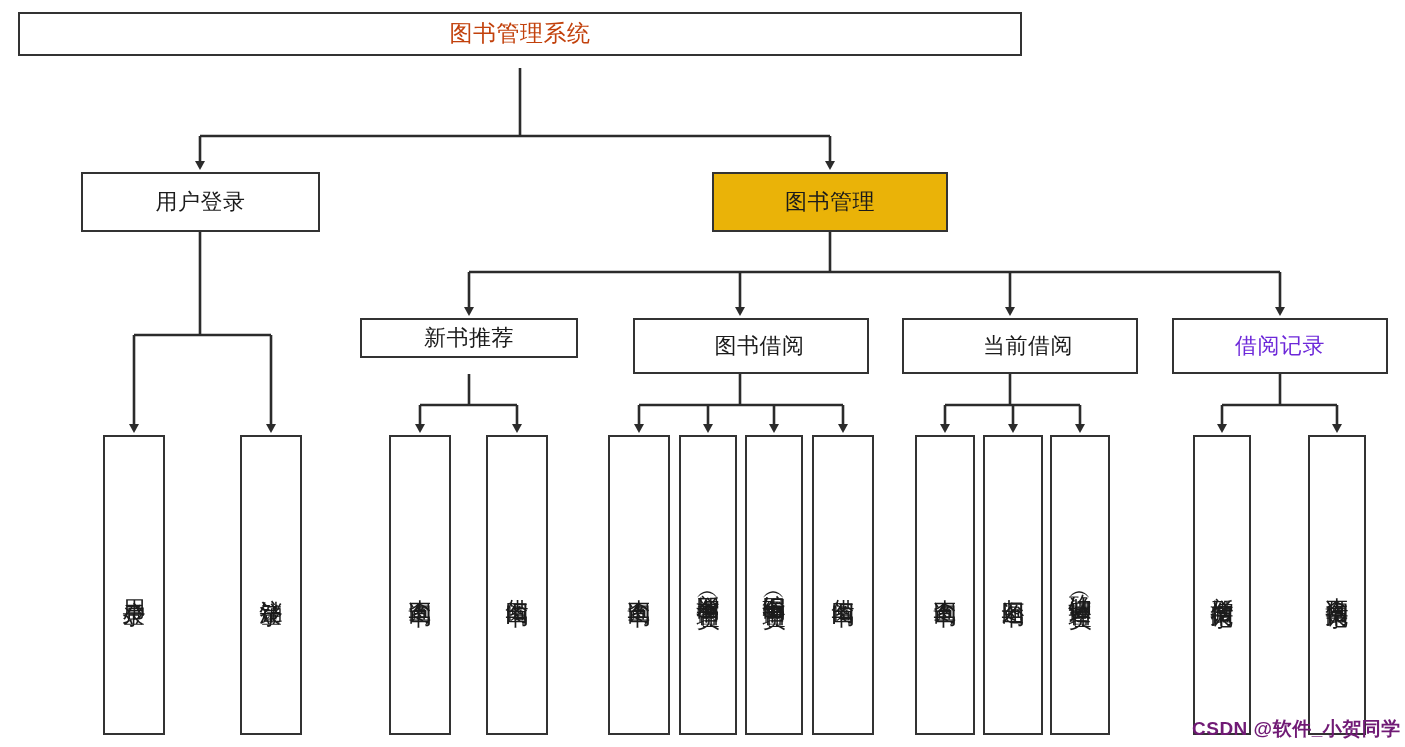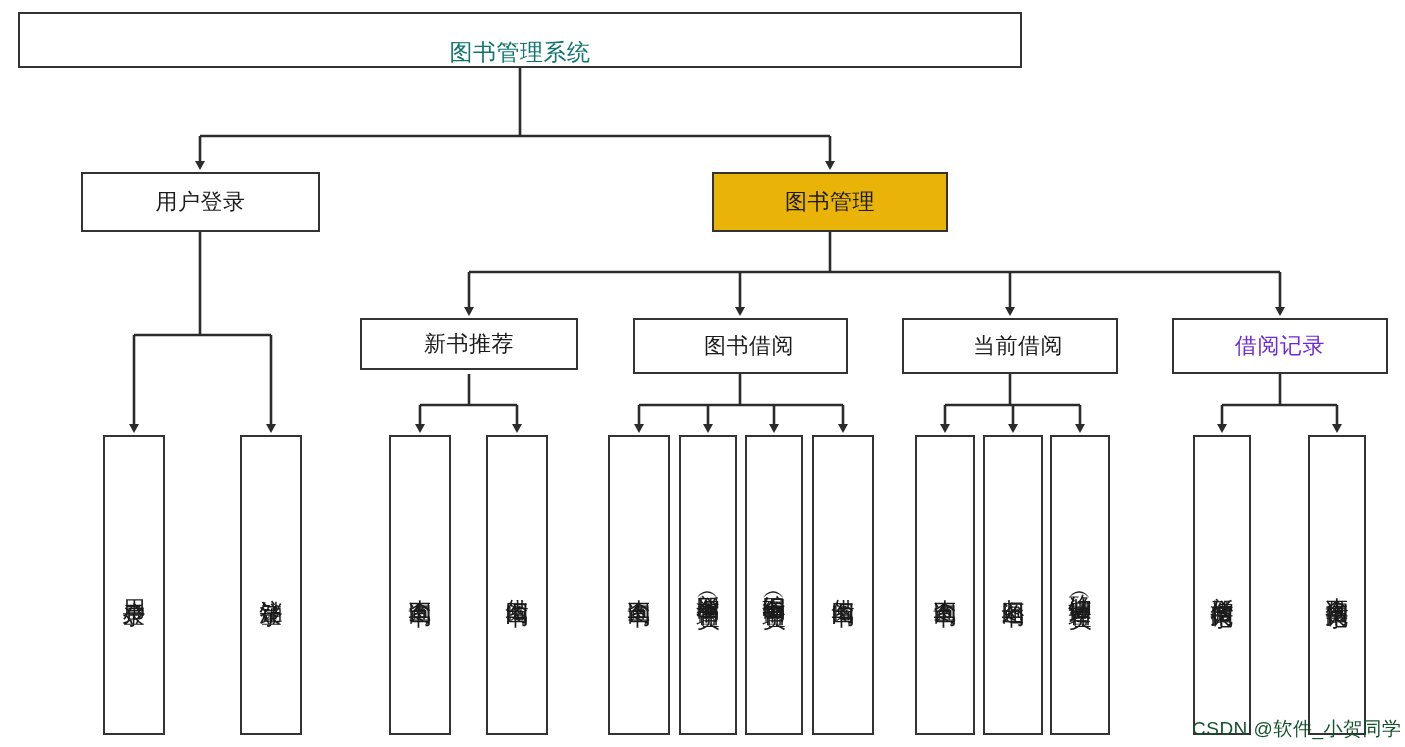--- a/index.html
+++ b/index.html
@@ -120,38 +120,38 @@
       <path d="M1013,405 L1013,425" marker-end="url(#arrowhead)"></path>
       <path d="M1080,405 L1080,425" marker-end="url(#arrowhead)"></path>
 
       <path d="M1280,374 L1280,405"></path>
       <path d="M1222,405 L1337,405"></path>
       <path d="M1222,405 L1222,425" marker-end="url(#arrowhead)"></path>
       <path d="M1337,405 L1337,425" marker-end="url(#arrowhead)"></path>
     </g>
   </svg>
 
-  <div class="node horiz root" style="left: 18px; top: 12px; width: 1004px; height: 56px; border-color: rgb(51, 51, 51); background: rgb(255, 255, 255); color: #0f766e; align-items: flex-end;">
+  <div class="node horiz root" style="left: 18px; top: 12px; width: 1004px; height: 44px; border-color: rgb(51, 51, 51); background: rgb(255, 255, 255); color: #c2410c;">
     <span class="label">图书管理系统</span>
   </div>
 
   <div class="node horiz" style="left: 81px; top: 172px; width: 239px; height: 60px; border-color: rgb(51, 51, 51); background: rgb(255, 255, 255); color: rgb(27, 27, 27);">
     <span class="label">用户登录</span>
   </div>
   <div class="node horiz" style="left: 712px; top: 172px; width: 236px; height: 60px; border-color: rgb(51, 51, 51); background: #eab308; color: rgb(27, 27, 27);">
     <span class="label">图书管理</span>
   </div>
 
-  <div class="node horiz" style="left: 360px; top: 318px; width: 218px; height: 52px; border-color: rgb(51, 51, 51); background: rgb(255, 255, 255); color: rgb(27, 27, 27);">
+  <div class="node horiz" style="left: 360px; top: 318px; width: 218px; height: 40px; border-color: rgb(51, 51, 51); background: rgb(255, 255, 255); color: rgb(27, 27, 27);">
     <span class="label">新书推荐</span>
   </div>
-  <div class="node horiz" style="left: 633px; top: 318px; width: 215px; height: 56px; border-color: rgb(51, 51, 51); background: rgb(255, 255, 255); color: rgb(27, 27, 27); padding-left: 17px;">
+  <div class="node horiz" style="left: 633px; top: 318px; width: 236px; height: 56px; border-color: rgb(51, 51, 51); background: rgb(255, 255, 255); color: rgb(27, 27, 27); padding-left: 17px;">
     <span class="label">图书借阅</span>
   </div>
-  <div class="node horiz" style="left: 902px; top: 318px; width: 216px; height: 56px; border-color: rgb(51, 51, 51); background: rgb(255, 255, 255); color: rgb(27, 27, 27); padding-left: 16px;">
+  <div class="node horiz" style="left: 902px; top: 318px; width: 236px; height: 56px; border-color: rgb(51, 51, 51); background: rgb(255, 255, 255); color: rgb(27, 27, 27); padding-left: 16px;">
     <span class="label">当前借阅</span>
   </div>
   <div class="node horiz" style="left: 1172px; top: 318px; width: 216px; height: 56px; border-color: rgb(51, 51, 51); background: rgb(255, 255, 255); color: #6d28d9;">
     <span class="label">借阅记录</span>
   </div>
 
   <div class="node vert" style="left: 103px; top: 435px; width: 62px; height: 300px; border-color: rgb(51, 51, 51); background: rgb(255, 255, 255); color: rgb(27, 27, 27);">
     <span class="label">用户登录</span>
   </div>
   <div class="node vert" style="left: 240px; top: 435px; width: 62px; height: 300px; border-color: rgb(51, 51, 51); background: rgb(255, 255, 255); color: rgb(27, 27, 27);">
@@ -184,15 +184,15 @@
   <div class="node vert" style="left: 1050px; top: 435px; width: 60px; height: 300px; border-color: rgb(51, 51, 51); background: rgb(255, 255, 255); color: rgb(27, 27, 27);">
     <span class="label">确认归还（管理员）</span>
   </div>
   <div class="node vert" style="left: 1193px; top: 435px; width: 58px; height: 300px; border-color: rgb(51, 51, 51); background: rgb(255, 255, 255); color: rgb(27, 27, 27);">
     <span class="label">新增借阅记录</span>
   </div>
   <div class="node vert" style="left: 1308px; top: 435px; width: 58px; height: 300px; border-color: rgb(51, 51, 51); background: rgb(255, 255, 255); color: rgb(27, 27, 27);">
     <span class="label">查询借阅记录</span>
   </div>
 
-  <div class="watermark" style="left: 1192px; top: 716px; color: #14532d;">CSDN @软件_小贺同学</div>
+  <div class="watermark" style="left: 1192px; top: 716px; color: #701a75; font-weight: bold;">CSDN @软件_小贺同学</div>
 
 </div>
 
 </body></html>

